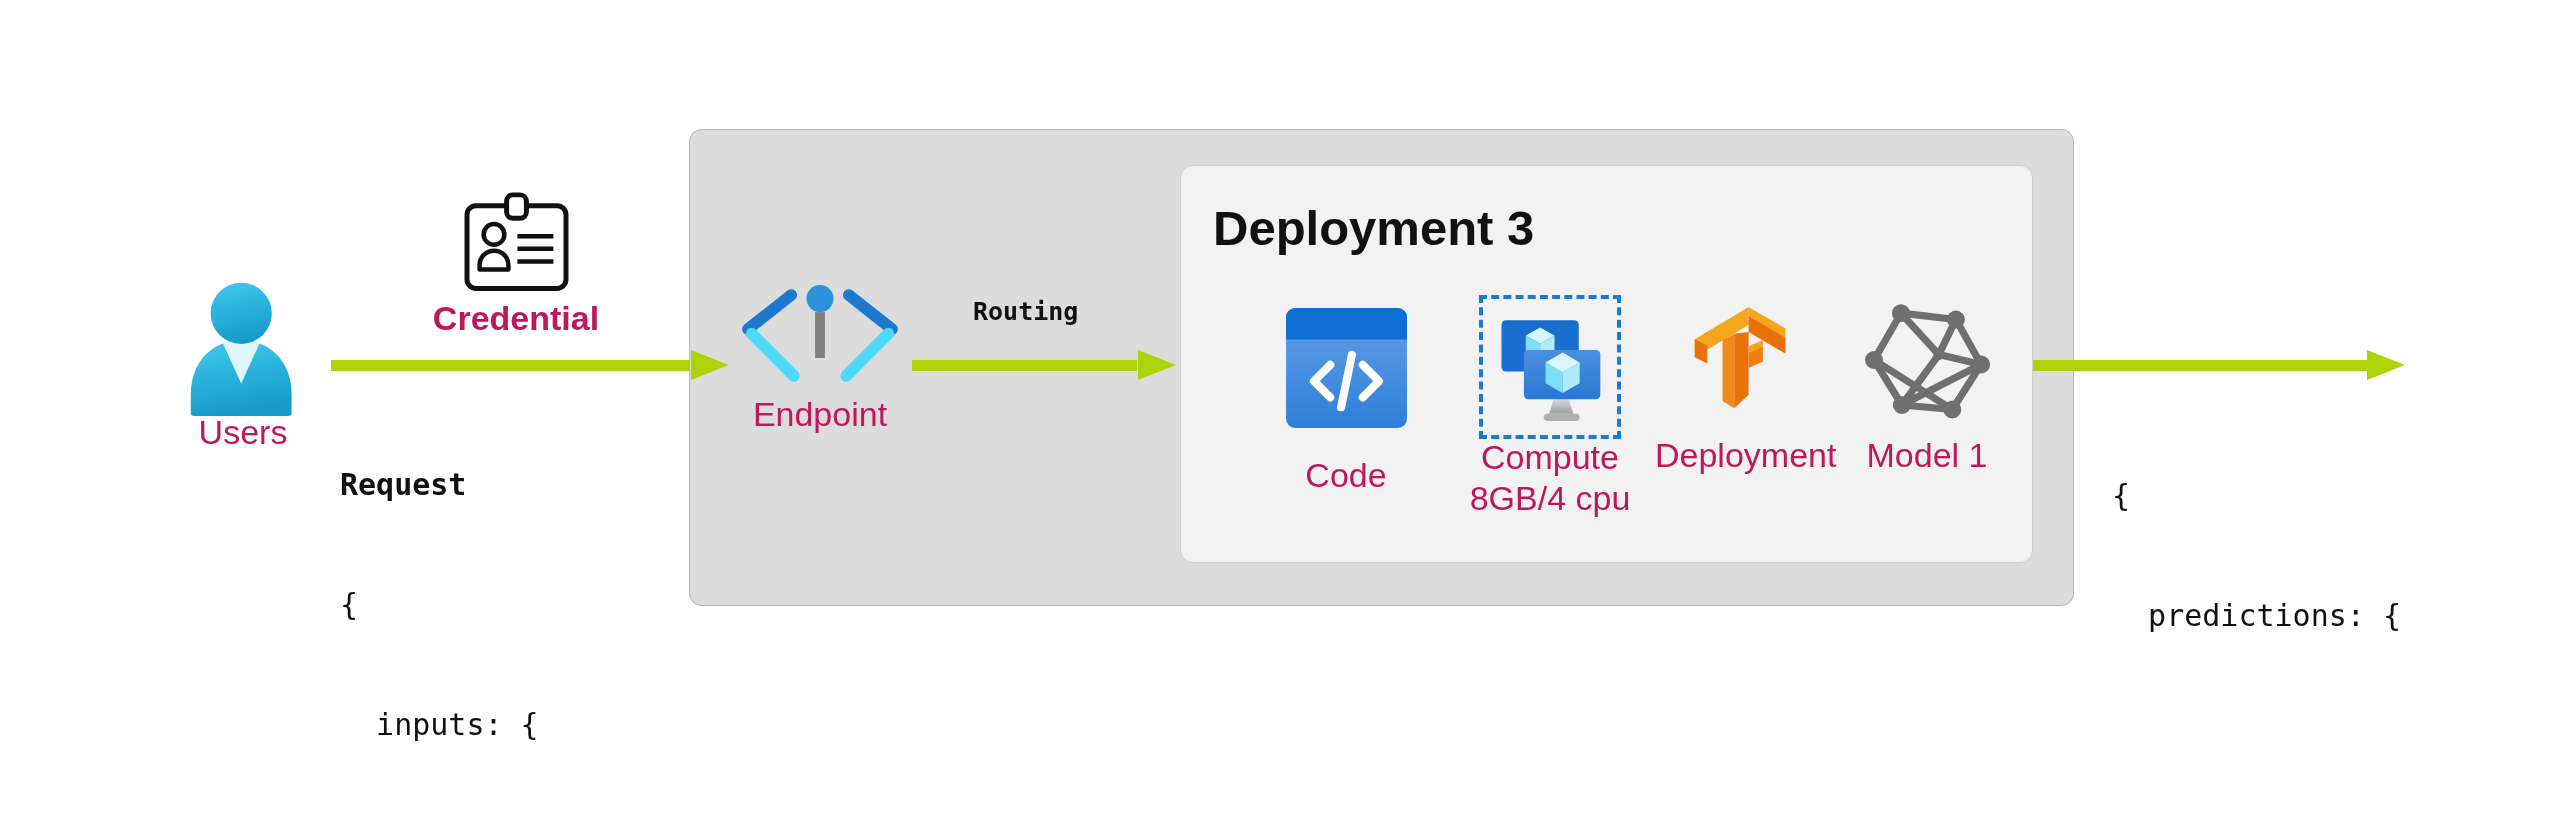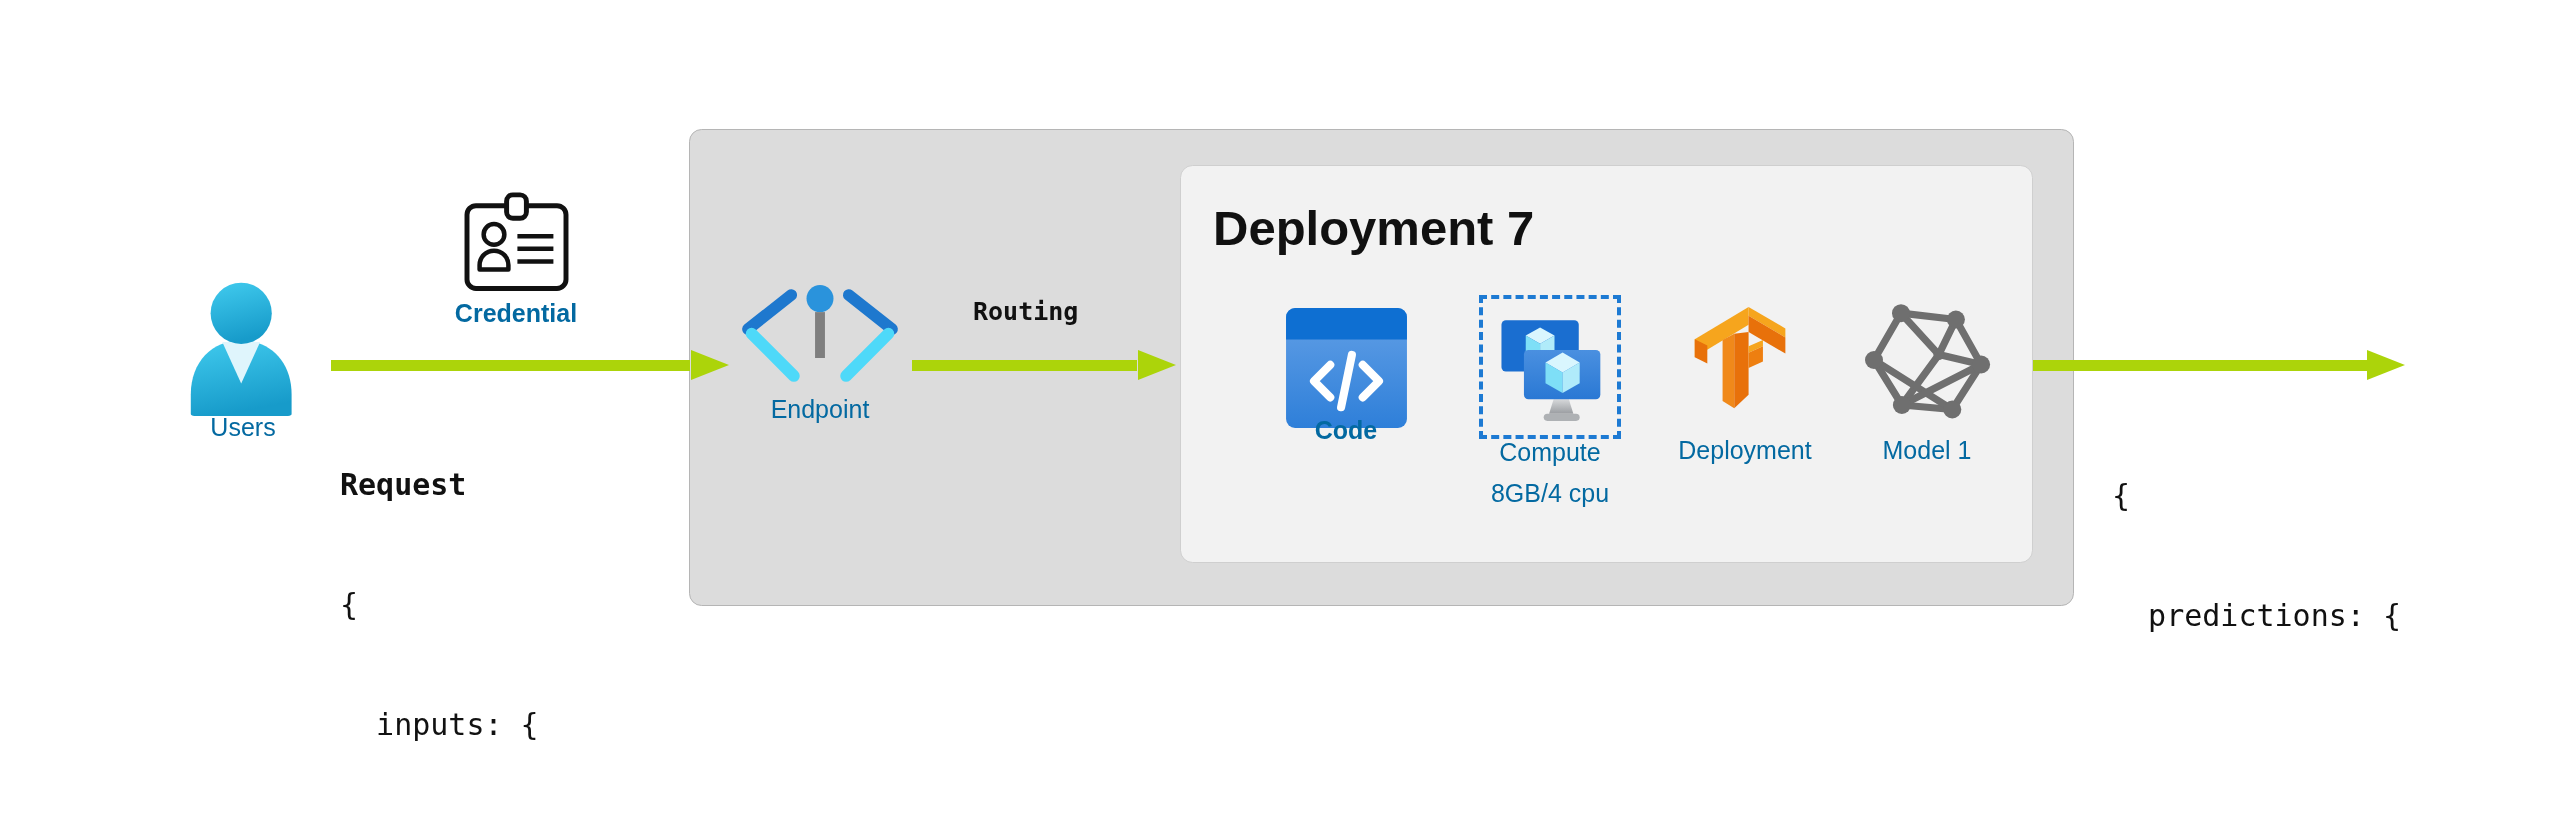--- a/index.html
+++ b/index.html
@@ -9,41 +9,41 @@
   
   .outer-box{left:689px;top:129px;width:1385px;height:477px;background:#dcdcdc;
              border:1.8px solid #b5b5b5;border-radius:12.6px;box-sizing:border-box;z-index:1;}
   .inner-box{left:1180px;top:165px;width:853px;height:398px;background:#f2f2f2;
              border:1.8px solid #cfcfcf;border-radius:12.6px;box-sizing:border-box;z-index:2;}
   
   .arrow-shaft{height:10.8px;background:#acd40a;top:360px;z-index:5;}
   .arrow-head{width:0;height:0;border-top:15.3px solid transparent;border-bottom:15.3px solid transparent;
               border-left:38px solid #acd40a;top:350px;z-index:5;}
   
-  .sans-label{font-size:25px;color:#0369a1;text-align:center;z-index:6;white-space:nowrap;}
+  .sans-label{font-size:34px;color:#be185d;text-align:center;z-index:6;white-space:nowrap;}
   .sans-label.bold{font-weight:bold;}
   .deploy-title{font-size:49px;font-weight:bold;color:#111;z-index:6;white-space:nowrap;}
   .mono{font-family:"DejaVu Sans Mono", monospace;font-size:30px;line-height:40px;color:#111;
         white-space:pre;z-index:6;}
   .mono .t{font-weight:bold;}
   .routing{font-family:"DejaVu Sans Mono", monospace;font-size:25px;font-weight:bold;color:#111;z-index:6;}
   
   .dashed-frame{left:1479px;top:295px;width:142px;height:144px;border:4.5px dashed #1d7ad3;
                 box-sizing:border-box;z-index:4;}
   svg{display:block;}
   .icon{z-index:4;}
 </style>
 </head>
 <body>
 
 <div class="canvas">
 
   <div class="abs outer-box"></div>
   <div class="abs inner-box"></div>
-  <div class="abs deploy-title" style="left:1213px;top:200px;">Deployment 7</div>
+  <div class="abs deploy-title" style="left:1213px;top:200px;">Deployment 3</div>
 
   <svg class="abs icon" style="left:180px;top:279px;" width="126" height="137" viewBox="0 0 140 152">
     <defs>
       <linearGradient id="userGrad" x1="0" y1="0" x2="0.25" y2="1">
         <stop offset="0" stop-color="#41cbee"></stop>
           <stop offset="1" stop-color="#179bca"></stop>
       </linearGradient>
     </defs>
     <path d="M12,150 L12,128 C12,92 36,68 68,68 C100,68 124,92 124,128 L124,150 Q124,152 120,152 L16,152 Q12,152 12,150 Z" fill="url(#userGrad)"></path>
     <polygon points="47,70 89,70 68,116" fill="#dff5fc"></polygon>
@@ -94,21 +94,21 @@
         <stop offset="0" stop-color="#63a0e6"></stop>
           <stop offset="1" stop-color="#2e7fd9"></stop>
       </linearGradient>
     </defs>
     <rect x="0" y="0" width="134" height="133" rx="10" fill="url(#codeBody)"></rect>
     <path d="M10,0 H124 A10,10 0 0 1 134,10 V35 H0 V10 A10,10 0 0 1 10,0 Z" fill="#0e6fd2"></path>
     <path d="M49,63 L31,81 L49,99" fill="none" stroke="#ffffff" stroke-width="9" stroke-linecap="round" stroke-linejoin="round"></path>
     <path d="M85,63 L103,81 L85,99" fill="none" stroke="#ffffff" stroke-width="9" stroke-linecap="round" stroke-linejoin="round"></path>
     <line x1="73" y1="52" x2="61" y2="110" stroke="#ffffff" stroke-width="9" stroke-linecap="round"></line>
   </svg>
-  <div class="abs sans-label" style="left:1256px;top:416px;width:180px;font-weight:bold;">Code</div>
+  <div class="abs sans-label" style="left:1256px;top:456px;width:180px;">Code</div>
 
   <div class="abs dashed-frame"></div>
   <svg class="abs icon" style="left:1479px;top:295px;" width="142" height="144" viewBox="0 0 158 160">
     <defs>
       <linearGradient id="frontMon" x1="0" y1="0" x2="0" y2="1">
         <stop offset="0" stop-color="#4a90e0"></stop>
           <stop offset="1" stop-color="#2a78d4"></stop>
       </linearGradient>
       <linearGradient id="standGrad" x1="0" y1="0" x2="0" y2="1">
         <stop offset="0" stop-color="#d6d8da"></stop>

